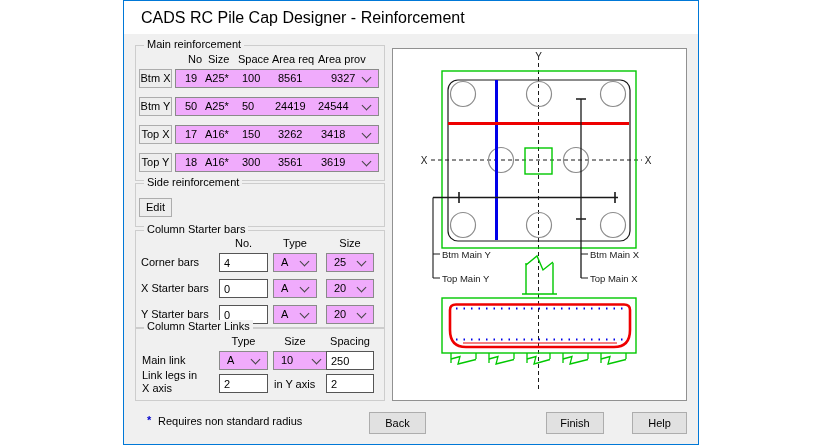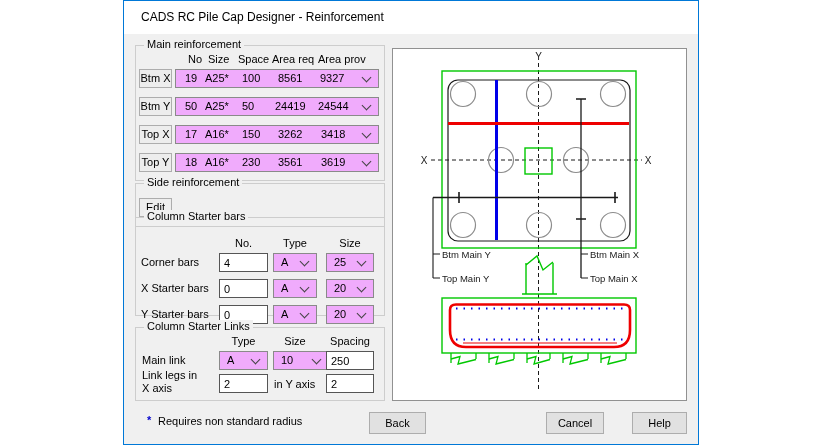--- a/index.html
+++ b/index.html
@@ -3,21 +3,21 @@
 <meta charset="utf-8">
 <style>
   * { margin:0; padding:0; box-sizing:border-box; }
   html,body { background:#ffffff; }
   body { font-family:"Liberation Sans", sans-serif; font-size:11px; color:#000; }
   .stage { position:relative; width:823px; height:446px; background:#fff; overflow:hidden; }
 
   .dialog { position:absolute; left:123px; top:0; width:576px; height:445px;
             background:#f0f0f0; border:1px solid #0078d7; }
   .titlebar { position:absolute; left:0; top:0; right:0; height:33px; background:#fff; }
-  .titlebar .title { position:absolute; left:17px; top:0; line-height:33px; font-size:12px; color:#000; }
+  .titlebar .title { position:absolute; left:17px; top:0; line-height:33px; font-size:16px; color:#000; }
 
   .group { position:absolute; border:1px solid #cdcdcd; }
   .group-label { position:absolute; top:-8px; left:8px; background:#f0f0f0; padding:0 3px; white-space:nowrap; }
 
   .mini-btn { position:absolute; width:33px; height:19px; background:#ededed; border:1px solid #adadad;
               text-align:center; line-height:17px; cursor:default; }
   .combo { position:absolute; height:19px; background:#f0abfc; border:1px solid #8a8a8a; }
   .combo .cell { position:absolute; top:0; line-height:17px; white-space:nowrap; }
   .chev { position:absolute; right:8px; top:4px; width:7px; height:7px;
           border-right:1.5px solid #444; border-bottom:1.5px solid #444; transform:rotate(45deg); }
@@ -53,21 +53,21 @@
     <div class="hdr" style="left:114px; top:52px;">Space</div>
     <div class="hdr" style="left:148px; top:52px;">Area req</div>
     <div class="hdr" style="left:194px; top:52px;">Area prov</div>
 
     <div class="mini-btn" style="left:15px; top:68px;">Btm X</div>
     <div class="combo" style="left:51px; top:68px; width:204px;">
       <span class="cell" style="left:9px;">19</span>
       <span class="cell" style="left:29px;">A25*</span>
       <span class="cell" style="left:66px;">100</span>
       <span class="cell" style="left:102px;">8561</span>
-      <span class="cell" style="left:144px;">9327</span>
+      <span class="cell" style="left:155px;">9327</span>
       <span class="chev"></span>
     </div>
 
     <div class="mini-btn" style="left:15px; top:96px;">Btm Y</div>
     <div class="combo" style="left:51px; top:96px; width:204px;">
       <span class="cell" style="left:9px;">50</span>
       <span class="cell" style="left:29px;">A25*</span>
       <span class="cell" style="left:66px;">50</span>
       <span class="cell" style="left:99px;">24419</span>
       <span class="cell" style="left:142px;">24544</span>
@@ -81,32 +81,32 @@
       <span class="cell" style="left:66px;">150</span>
       <span class="cell" style="left:102px;">3262</span>
       <span class="cell" style="left:145px;">3418</span>
       <span class="chev"></span>
     </div>
 
     <div class="mini-btn" style="left:15px; top:152px;">Top Y</div>
     <div class="combo" style="left:51px; top:152px; width:204px;">
       <span class="cell" style="left:9px;">18</span>
       <span class="cell" style="left:29px;">A16*</span>
-      <span class="cell" style="left:66px;">230</span>
+      <span class="cell" style="left:66px;">300</span>
       <span class="cell" style="left:102px;">3561</span>
       <span class="cell" style="left:145px;">3619</span>
       <span class="chev"></span>
     </div>
 
     <div class="group" style="left:11px; top:182px; width:250px; height:44px;">
       <span class="group-label">Side reinforcement</span>
     </div>
     <div class="mini-btn" style="left:15px; top:197px;">Edit</div>
 
-    <div class="group" style="left:11px; top:216px; width:250px; height:99px;">
+    <div class="group" style="left:11px; top:229px; width:250px; height:99px;">
       <span class="group-label">Column Starter bars</span>
     </div>
     <div class="hdr" style="left:95px; top:236px; width:49px; text-align:center;">No.</div>
     <div class="hdr" style="left:149px; top:236px; width:44px; text-align:center;">Type</div>
     <div class="hdr" style="left:202px; top:236px; width:48px; text-align:center;">Size</div>
 
     <div class="flabel" style="left:17px; top:255px;">Corner bars</div>
     <input class="tinput" style="left: 95px; top: 252px; width: 49px;" value="4">
     <div class="combo" style="left:149px; top:252px; width:44px;">
       <span class="cell" style="left:7px;">A</span>
@@ -222,16 +222,16 @@
           <path d="M208,304 V314 M233,304 V310"></path>
             <polyline points="208,310 217,307.5 215,315 233,310.5"></polyline>
         </g>
       </svg>
     </div>
 
     <span class="note-star" style="left:23px; top:413px;">*</span>
     <span class="note-text" style="left:34px; top:414px;">Requires non standard radius</span>
 
     <div class="footer-btn" style="left:245px; top:411px; width:57px;">Back</div>
-    <div class="footer-btn" style="left:422px; top:411px; width:58px;">Cancel</div>
+    <div class="footer-btn" style="left:422px; top:411px; width:58px;">Finish</div>
     <div class="footer-btn" style="left:508px; top:411px; width:55px;">Help</div>
   </div>
 </div>
 
 </body></html>

